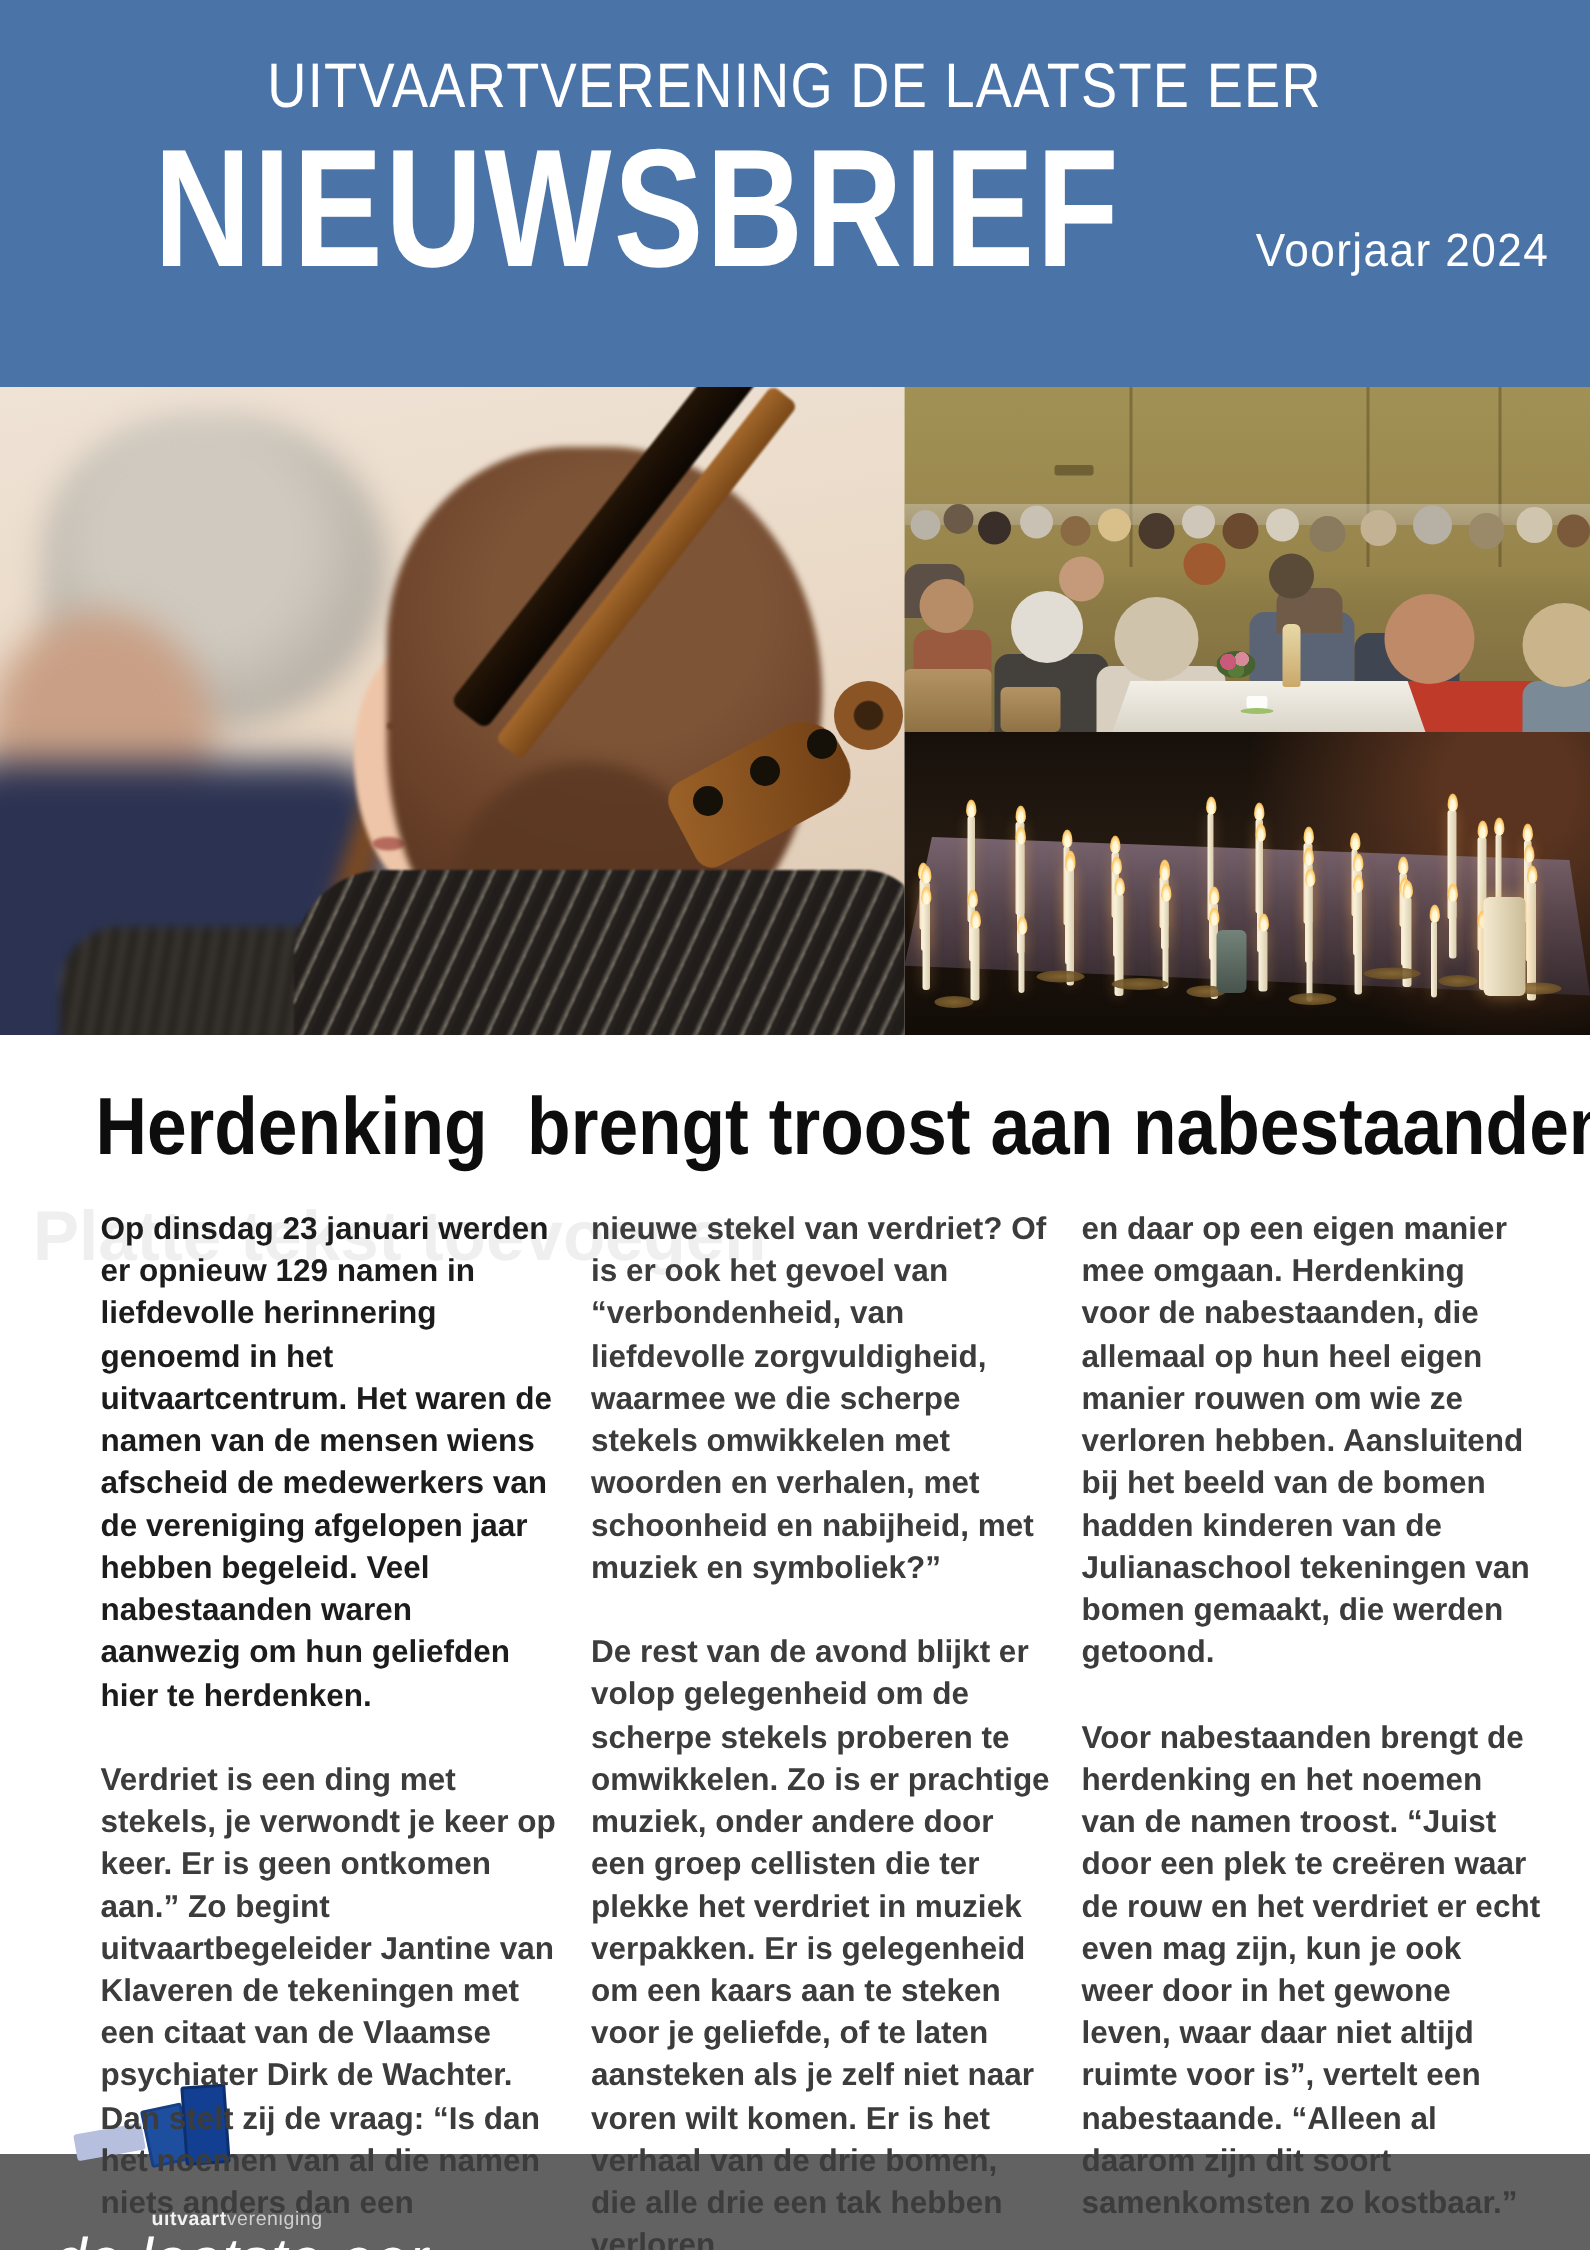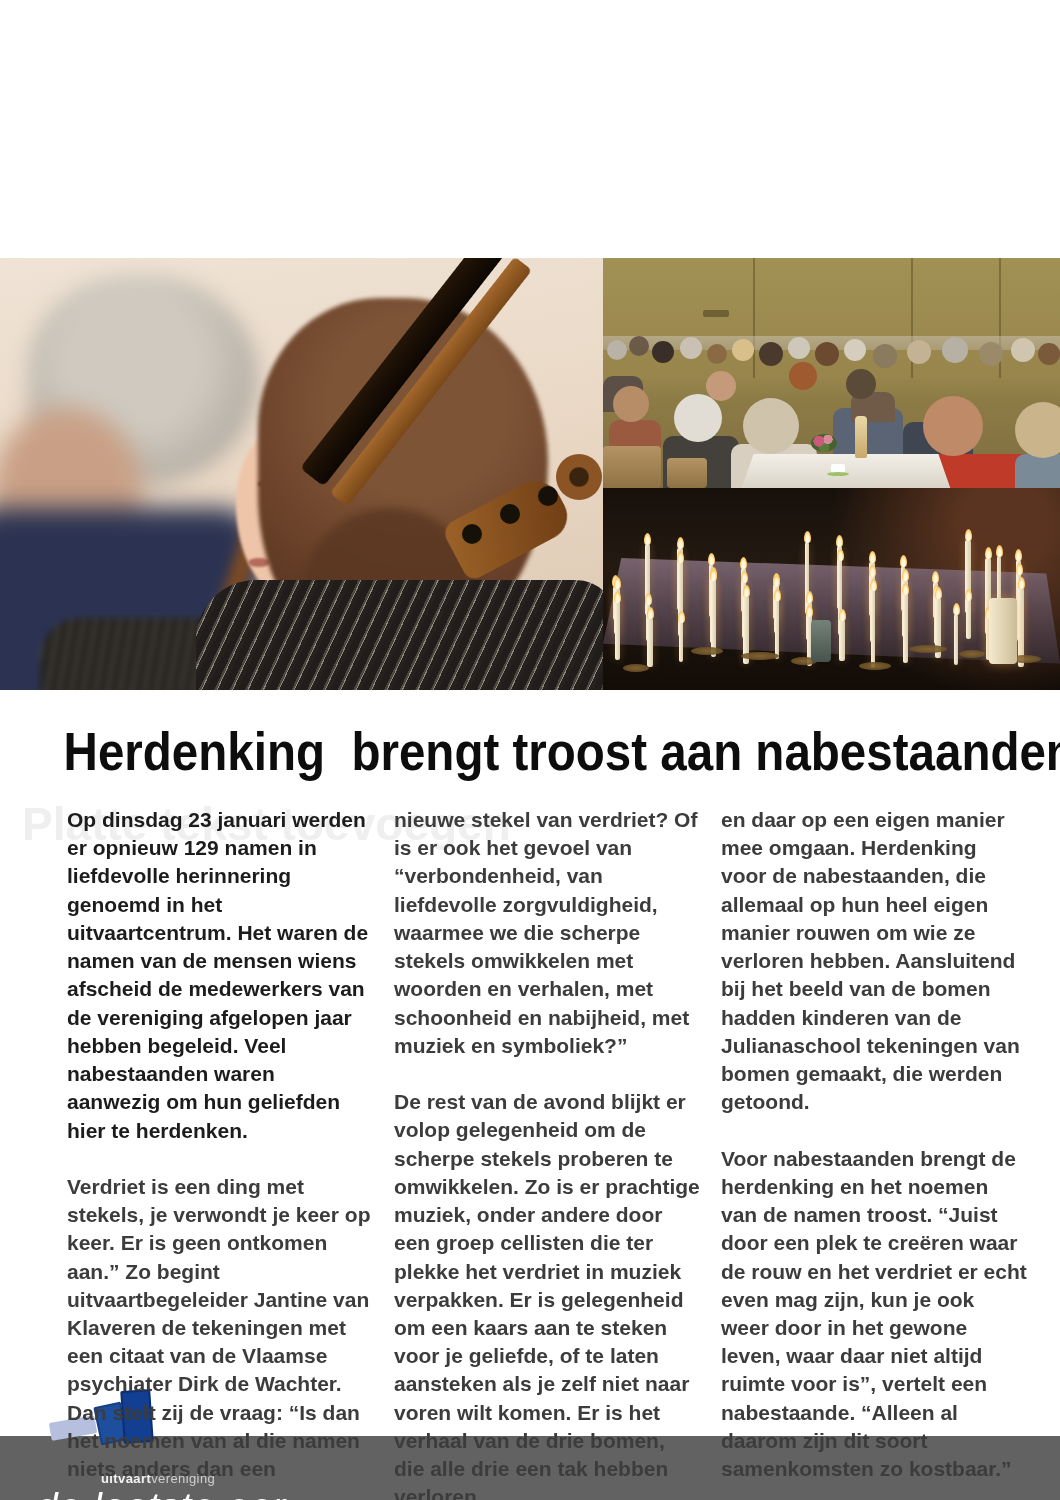--- a/index.html
+++ b/index.html
@@ -118,20 +118,25 @@
   .logo-title{position:absolute;left:36px;top:1485px;color:#ffffff;font-style:italic;
     font-size:39px;font-weight:400;letter-spacing:1px;}
   .logo-sub{position:absolute;left:101px;top:1471px;font-size:13px;color:#cfcfcf;letter-spacing:.4px;}
   .logo-sub b{color:#f2f2f2;font-weight:700;}
 </style>
 </head>
 <body>
 
 <div class="page" style="--header-blue: #4a74a8; --footer-gray: #626262; --logo-light: #b6c0de; --logo-mid: #1e4f9f; --logo-dark: #123f92;">
 
+  <header class="masthead">
+    <div class="tagline cond">UITVAARTVERENING DE LAATSTE EER</div>
+    <div class="nb-title cond">NIEUWSBRIEF</div>
+    <div class="subtitle cond">Voorjaar 2024</div>
+  </header>
 
   <div class="collage">
 
     <div class="photo ph-cello">
       <div class="blur-hair"></div>
       <div class="blur-face"></div>
       <div class="blur-body"></div>
       <div class="blur-neck"></div>
       <div class="blur-hand"></div>
       <div class="garment2"></div>

